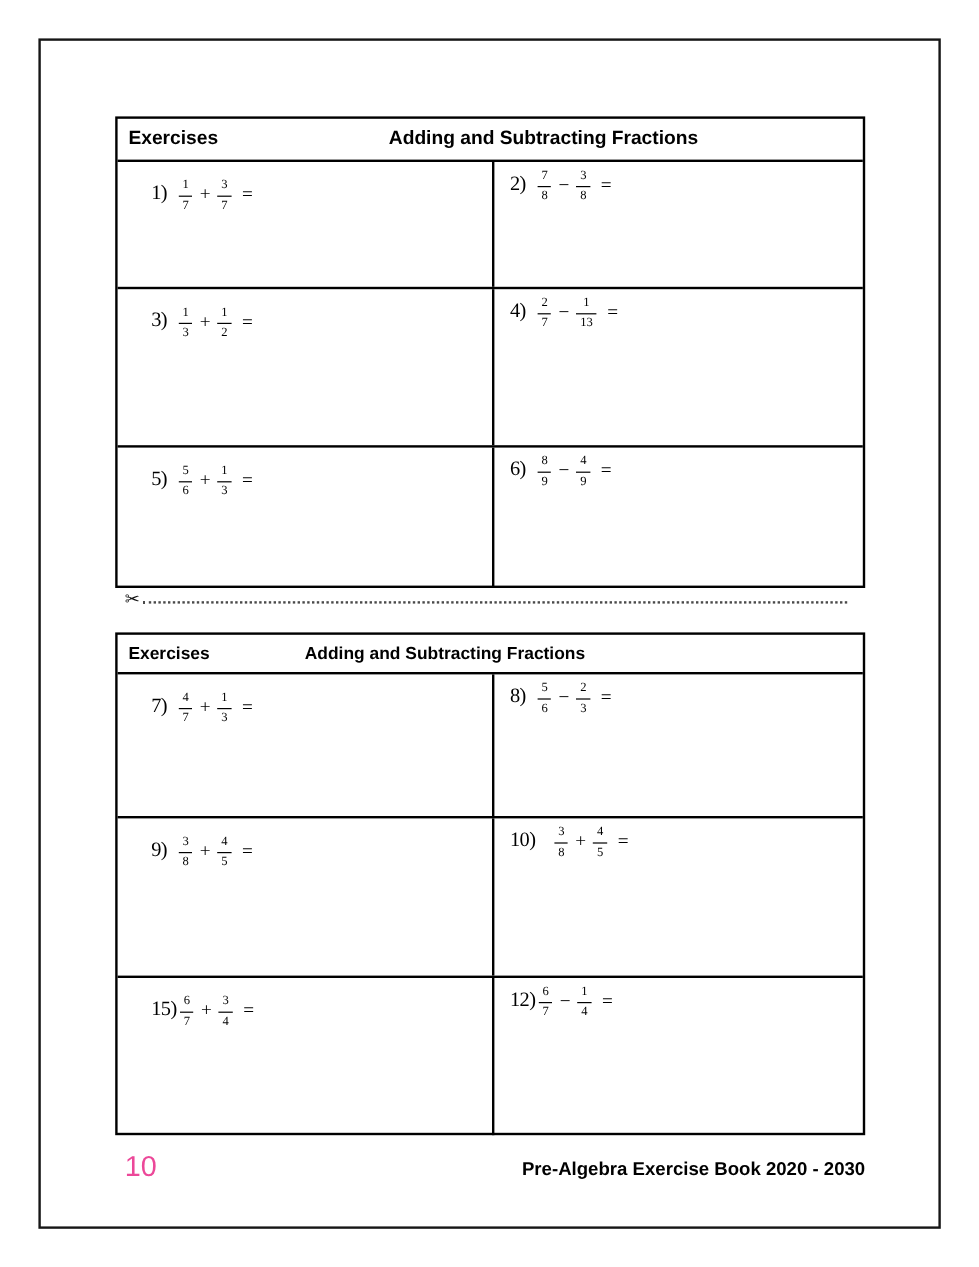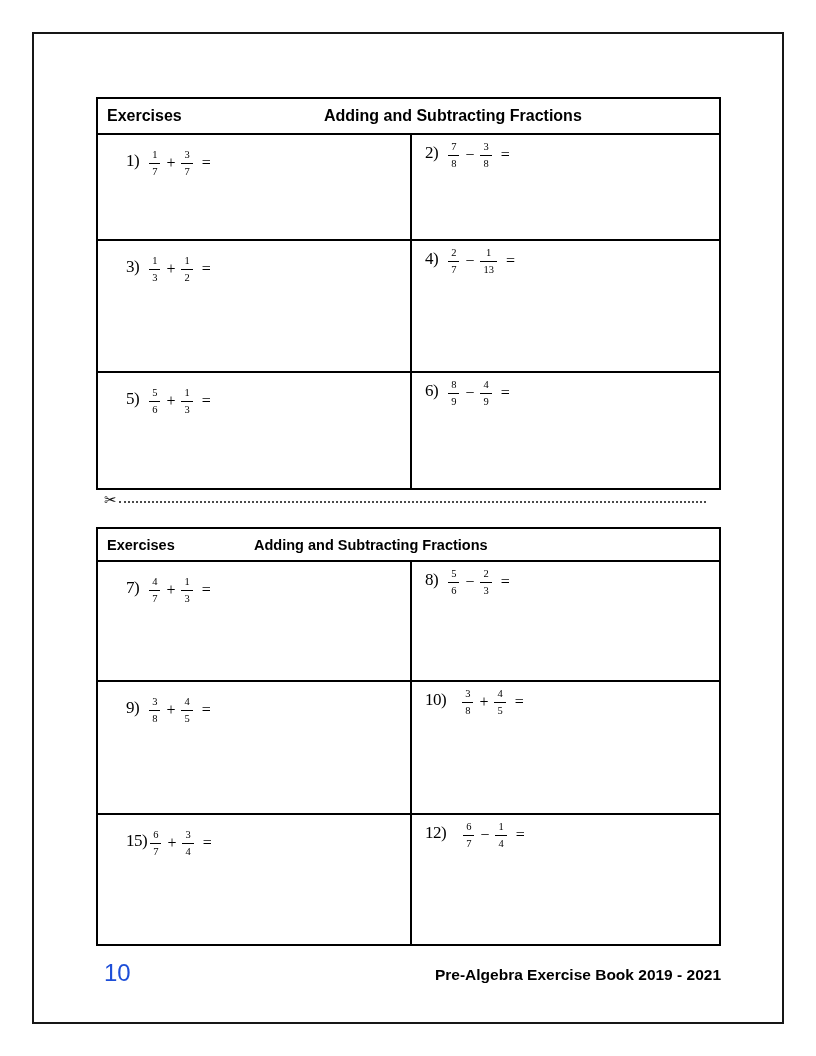--- a/index.html
+++ b/index.html
@@ -42,21 +42,21 @@
   .fden{font-size:10.5px;border-top:1.4px solid #000;padding:2.5px 3px 0;}
   .op{font-size:16px;margin:0 4px;position:relative;top:-1px;}
   .eq{margin-left:7px;}
 
   
   .cutline{position:absolute;left:70px;top:458px;width:602px;display:flex;align-items:center;}
   .scissors{font-size:15px;color:#111;line-height:1;flex:none;}
   .dots{flex:1;border-top:2px dotted #4a4a4a;margin-left:2px;position:relative;top:2px;}
 
   
-  .pagenum{position:absolute;left:70px;top:925px;font-size:24px;color:#1d4ed8;}
+  .pagenum{position:absolute;left:70px;top:925px;font-size:24px;color:#ec4899;}
   .booktitle{position:absolute;right:61px;top:932px;font-size:15.5px;font-weight:bold;white-space:nowrap;}
 </style>
 </head>
 <body>
 
 <div class="screen">
   <div class="frame">
 
     <div class="wtable t1">
       <div class="thead">
@@ -249,34 +249,34 @@
                 <span class="op">+</span>
                 <span class="frac">
                   <span class="fnum">3</span>
                   <span class="fden">4</span>
                 </span>
                 <span class="op eq">=</span>
               </div>
             </div>
             <div class="pcell cr">
               <div class="prob">
-                <span class="plabel" style="margin-right: 15px; text-align: center;">12)</span>
+                <span class="plabel" style="margin-right: 1px; text-align: center;">12)</span>
                 <span class="frac">
                   <span class="fnum">6</span>
                   <span class="fden">7</span>
                 </span>
                 <span class="op">−</span>
                 <span class="frac">
                   <span class="fnum">1</span>
                   <span class="fden">4</span>
                 </span>
                 <span class="op eq">=</span>
               </div>
             </div>
           </div>
         </div>
     </div>
 
     <div class="pagenum">10</div>
-    <div class="booktitle">Pre-Algebra Exercise Book 2019 - 2021</div>
+    <div class="booktitle">Pre-Algebra Exercise Book 2020 - 2030</div>
 
   </div>
 </div>
 
 </body></html>

